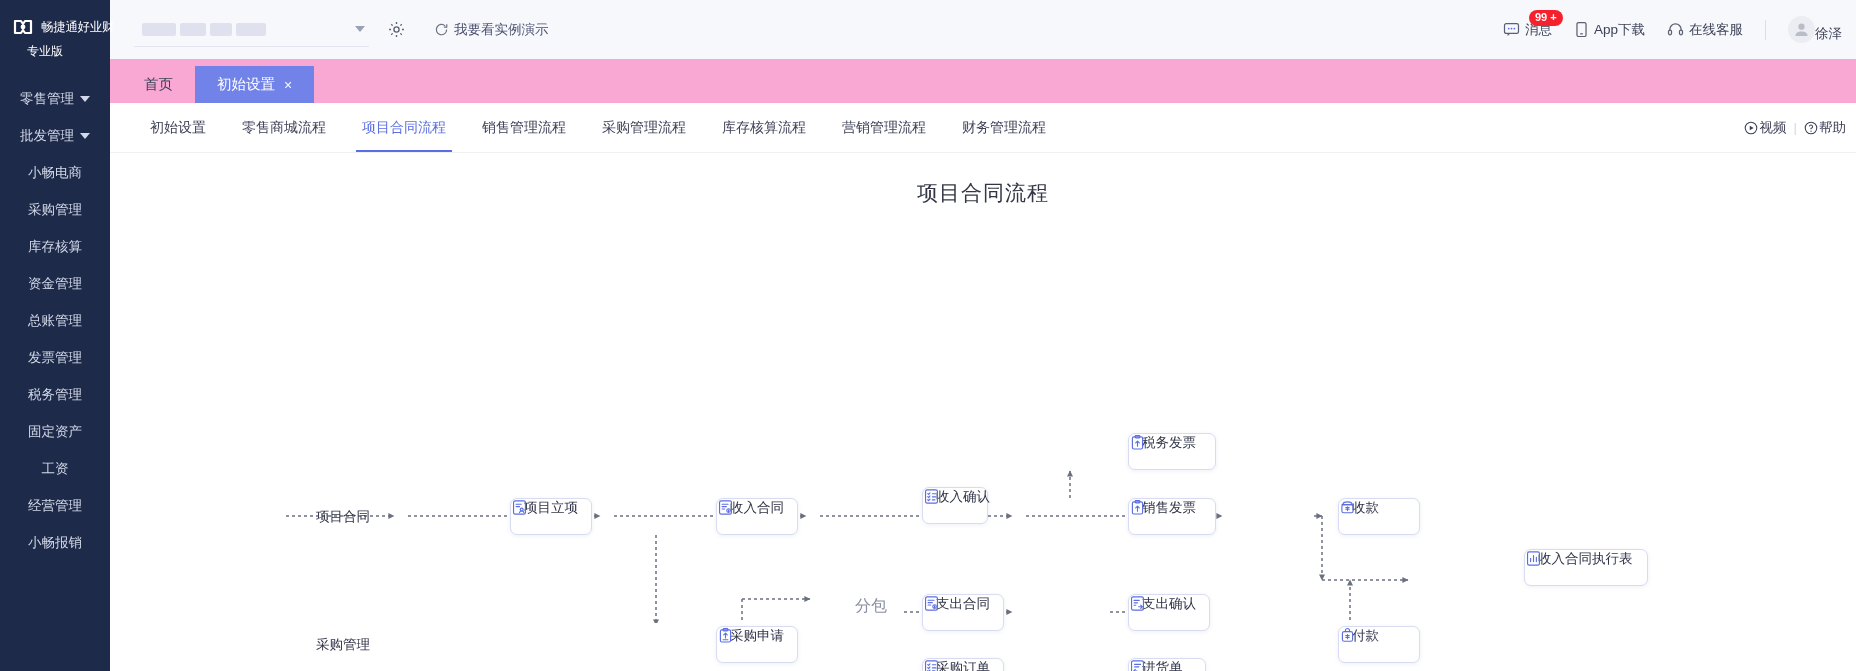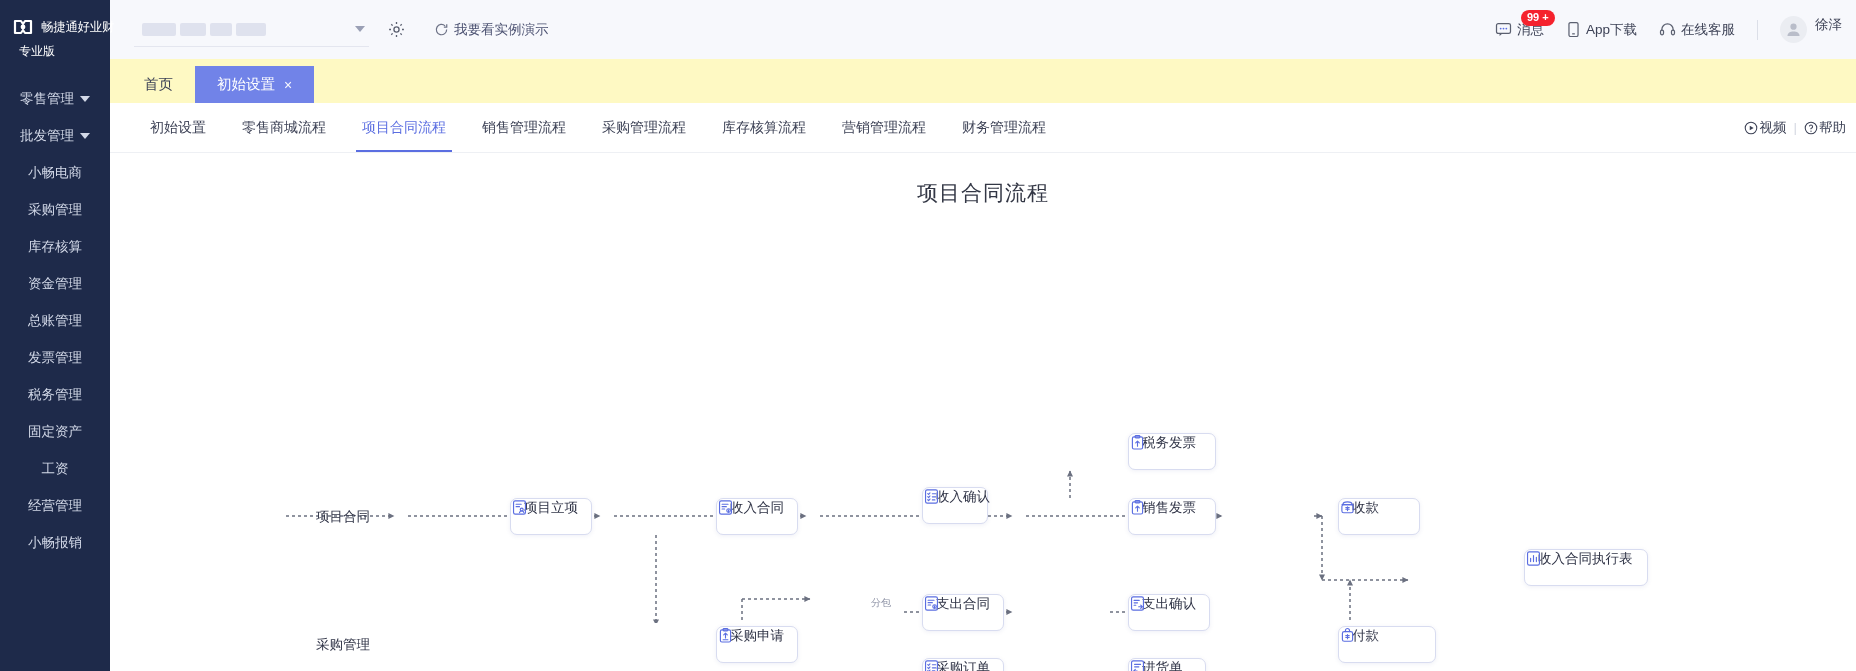--- a/index.html
+++ b/index.html
@@ -19,21 +19,21 @@
   .brand-row { display: flex; align-items: center; gap: 5px; padding-left: 10px; }
   .brand-logo {
     width: 26px; height: 26px; flex: 0 0 26px; position: relative;
   }
   .brand-logo svg { display:block; }
   .brand-name {
     color: #ffffff; font-size: 12.5px; letter-spacing: -0.3px;
     white-space: nowrap; font-weight: 500;
   }
   .brand-sub {
-    color: #ffffff; font-size: 12px; padding-left: 19px; margin-top: 3px;
+    color: #ffffff; font-size: 12px; padding-left: 27px; margin-top: 3px;
     font-weight: 500;
   }
   .nav-list { margin-top: 10px; }
   .nav-item {
     height: 37px; display: flex; align-items: center; justify-content: center;
     color: #d3d9e8; font-size: 13.5px; cursor: pointer; gap: 6px;
   }
   .caret {
     width: 0; height: 0; border-left: 5px solid transparent;
     border-right: 5px solid transparent; border-top: 6px solid #d3d9e8;
@@ -72,30 +72,30 @@
   .tb-item {
     display: flex; align-items: center; gap: 5px; font-size: 13.5px;
     color: #3d4256; cursor: pointer; position: relative; white-space: nowrap;
   }
   .badge {
     position: absolute; top: -11px; left: 26px; background: #f5222d;
     color: #fff; font-size: 11px; font-weight: bold; border-radius: 9px;
     padding: 1px 6px 2px 6px; line-height: 13px;
   }
   .tb-divider { width: 1px; height: 20px; background: #dcdfe8; }
-  .avatar-wrap { display: flex; align-items: flex-start; gap: 8px; }
+  .avatar-wrap { display: flex; align-items: flex-end; gap: 0; }
   .avatar {
     width: 27px; height: 27px; border-radius: 50%; background: #ebedf2;
     display: flex; align-items: center; justify-content: center;
   }
   .uname { font-size: 13.5px; color: #3d4256; }
 
   
   .tabstrip {
-    height: 44px; background: #fef9c3; display: flex; align-items: flex-end;
+    height: 44px; background: #f9a8d4; display: flex; align-items: flex-end;
     padding-left: 12px; gap: 0;
   }
   .tab {
     height: 37px; display: flex; align-items: center; padding: 0 22px;
     font-size: 14.5px; color: #3d4256; cursor: pointer; gap: 9px;
   }
   .tab.active { background: #7183e8; color: #ffffff; }
   .tab-close { font-size: 14px; opacity: .95; }
 
   
@@ -137,21 +137,21 @@
     border: 1px solid #d8dcf0; border-radius: 7px;
     box-shadow: 0 1px 4px rgba(90,100,170,.10);
     display: flex; align-items: flex-start; gap: 8px; padding: 0 13px;
     font-size: 13.5px; color: #2f3346; cursor: pointer; white-space: nowrap;
   }
   .node svg { flex: 0 0 17px; }
   .row-label {
     position: absolute; font-size: 13.5px; color: #2f3346; white-space: nowrap;
   }
   .edge-label {
-    position: absolute; font-size: 10px; color: #8a8fa3; white-space: nowrap; margin-left: 16px;
+    position: absolute; font-size: 16px; color: #8a8fa3; white-space: nowrap;
   }
 </style>
 </head>
 <body>
 
 <div class="app">
 
   <div class="sidebar">
     <div class="brand">
       <div class="brand-row">
@@ -461,21 +461,21 @@
               <span>采购订单</span>
             </div>
             <div class="node" style="left: 1018px; top: 505px; width: 78px;">
               <svg width="17" height="17" viewBox="0 0 20 20" fill="none" stroke="#5b6ee1" stroke-width="1.35" stroke-linecap="round" stroke-linejoin="round">
                 <rect x="3" y="2.2" width="14" height="15.6" rx="2"></rect>
                 <path d="M6.6 6.4h7M6.6 9.2h5"></path>
                 <path d="M9.6 14.2H5.4M7.4 12.3 5.4 14.2l2 1.9"></path>
               </svg>
               <span>进货单</span>
             </div>
-            <div class="node" style="left: 1228px; top: 473px; width: 98px;">
+            <div class="node" style="left: 1228px; top: 473px; width: 82px;">
               <svg width="17" height="17" viewBox="0 0 20 20" fill="none" stroke="#5b6ee1" stroke-width="1.35" stroke-linecap="round" stroke-linejoin="round">
                 <rect x="4" y="5.4" width="12" height="11.4" rx="2.2"></rect>
                 <path d="M7.6 5.4V4.2a2.4 2.4 0 0 1 4.8 0v1.2"></path>
                 <path d="M8 10.2h4M8 12.4h4M10 9v4.8"></path>
               </svg>
               <span>付款</span>
             </div>
           </div>
       </div>
     </div>

